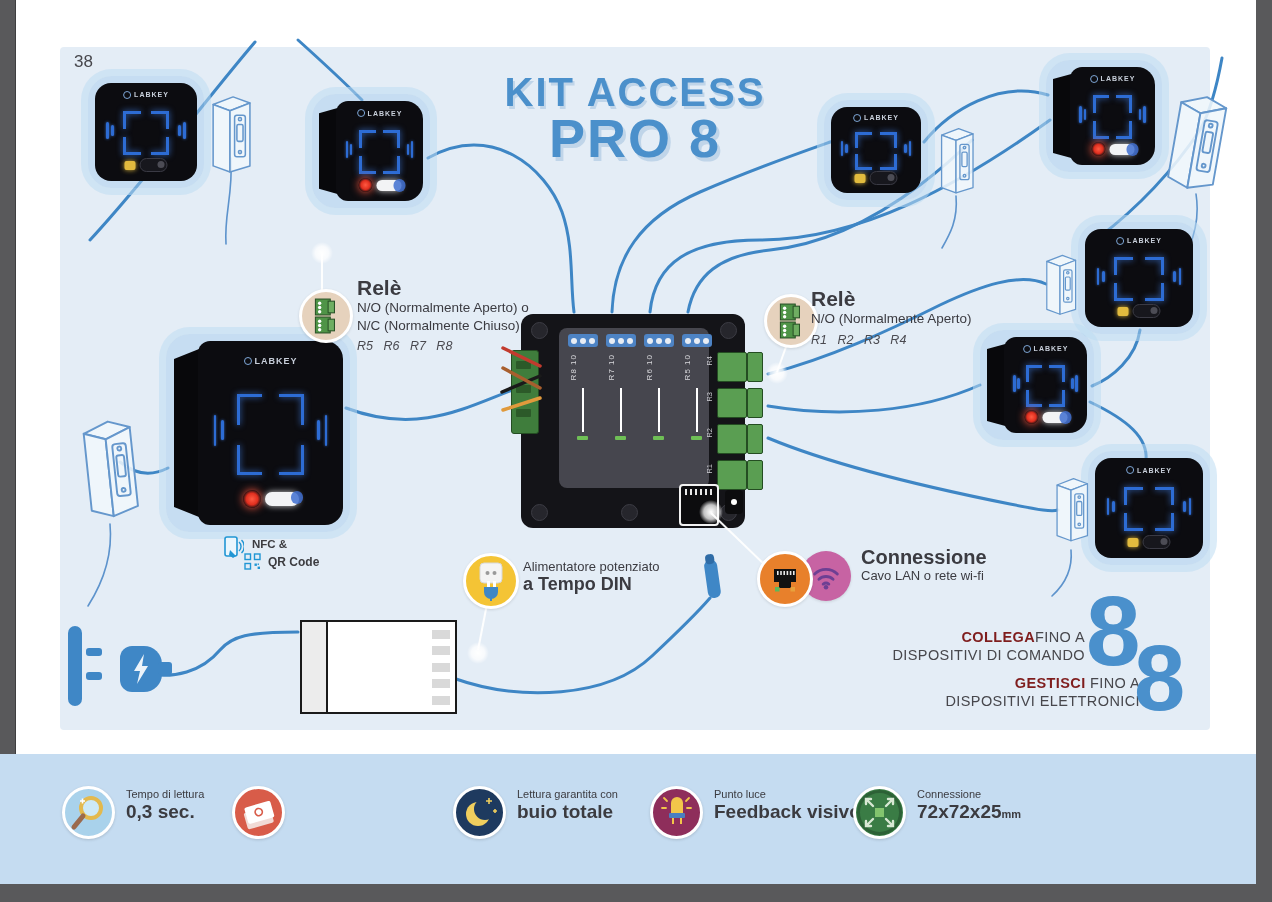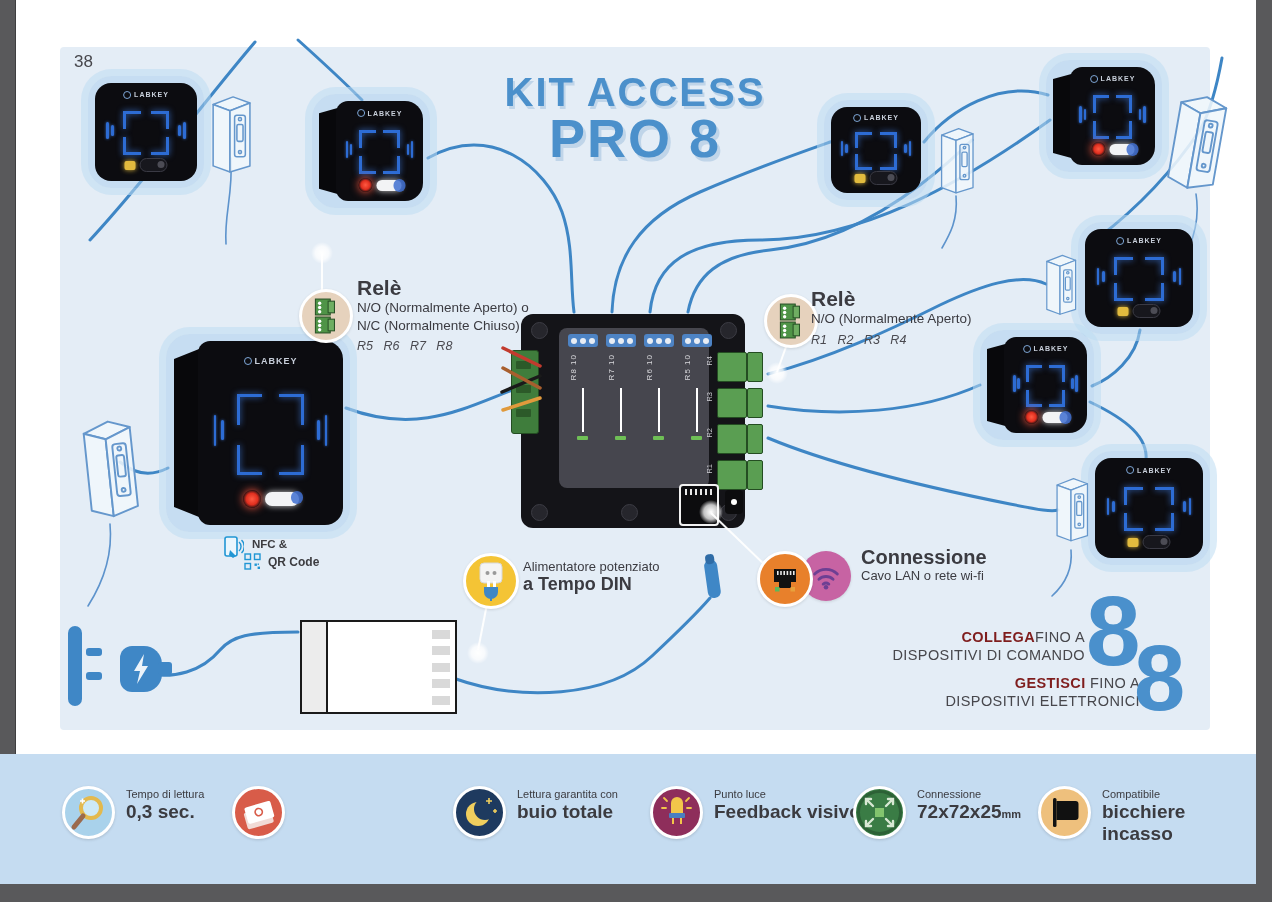--- a/index.html
+++ b/index.html
@@ -678,30 +678,18 @@
             <path d="M10,37 L17,30 M10,32 V37 H15"></path>
             <path d="M37,37 L30,30 M32,37 H37 V32"></path>
           </g>
         </svg>
       </div>
       <div class="ftxt">
           <div class="f1">Connessione</div>
         <div class="f2"><span>72x72x25</span><span class="unit">mm</span></div>
         </div>
     </div>
-    <div class="feat" style="left:1038px">
-      <div class="fcirc" style="background:#eec07d">
-        <svg width="47" height="47" viewBox="0 0 47 47">
-          <rect x="12" y="9" width="3.5" height="29" rx="1.5" fill="#111"></rect>
-          <path d="M15.5,12 h19 a3,3 0 0 1 3,3 v13 a3,3 0 0 1 -3,3 h-19 z" fill="#111"></path>
-        </svg>
-      </div>
-      <div class="ftxt">
-          <div class="f1">Compatibile</div>
-          <div class="f2">bicchiere incasso</div>
-        </div>
-    </div>
   </div>
 
   <div class="frame-left"></div>
   <div class="frame-right"></div>
   <div class="frame-bottom"></div>
 </div>
 
 </body></html>

